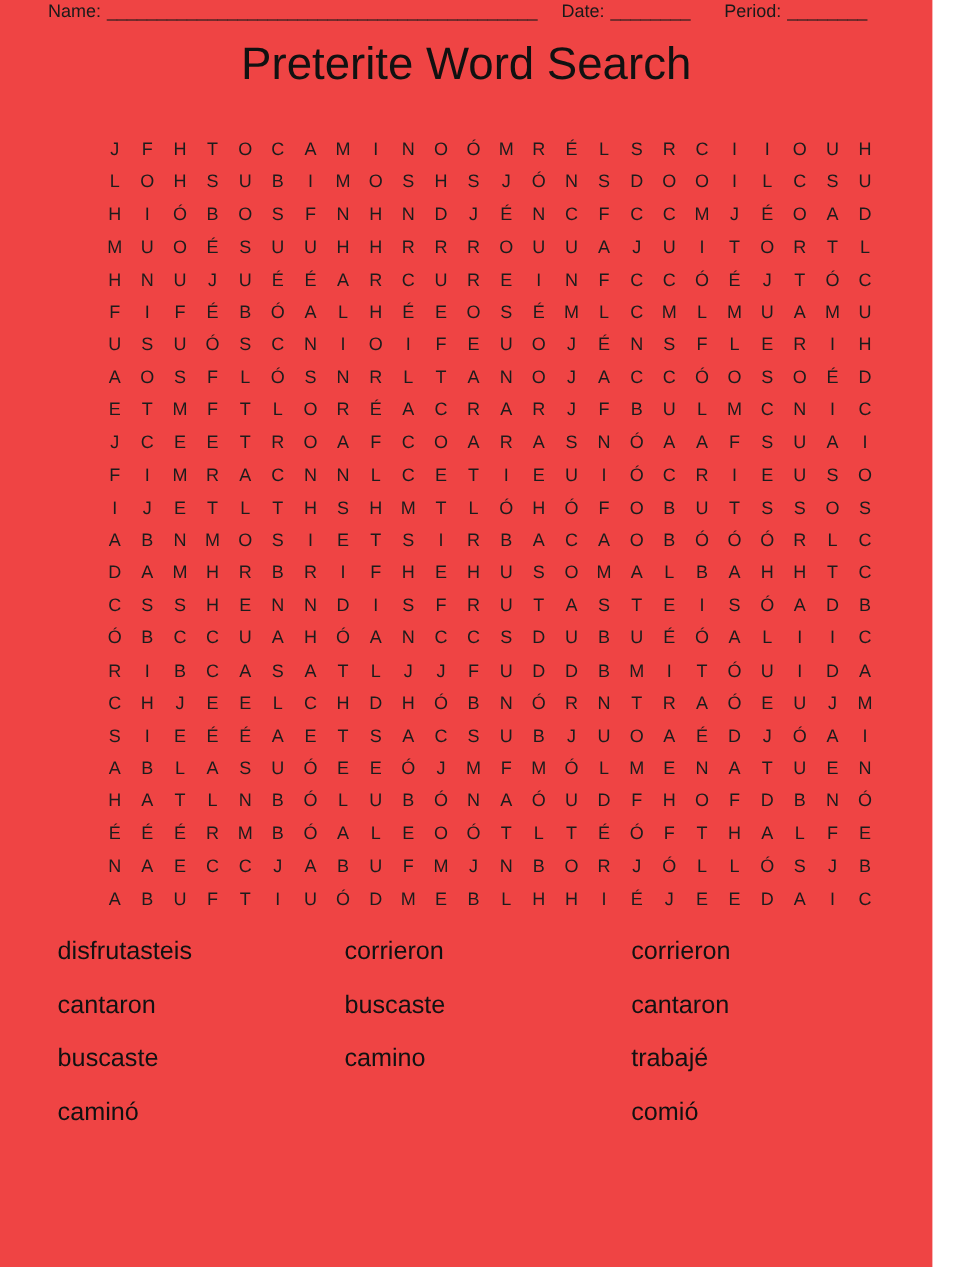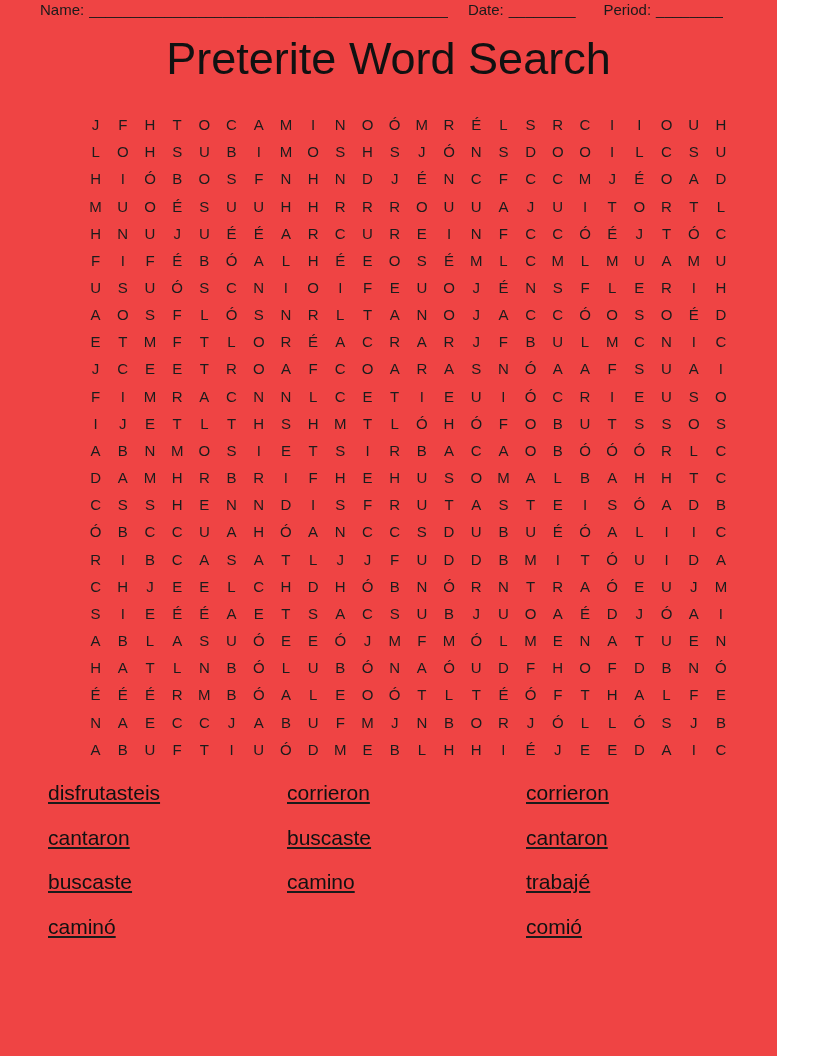--- a/index.html
+++ b/index.html
@@ -32,21 +32,21 @@
   .header .date-label   { margin-left: 20px; }
   .header .period-label { margin-left: 28px; }
 
   
   .title {
     position: absolute;
     top: 33px;
     left: 0;
     width: 100%;
     text-align: center;
-    font-size: 45px;
+    font-size: 38px;
     font-weight: 500;
     letter-spacing: 0px;
     color: #111111;
   }
 
   
   .grid {
     position: absolute;
     left: 82px;
     top: 111px;
@@ -64,21 +64,21 @@
     line-height: 1;
   }
 
   
   .word-list {
     position: absolute;
     left: 48px;
     top: 782px;
     display: flex;
   }
-  .word-col { width: 239px; text-decoration: underline; }
+  .word-col { width: 239px; }
   .word {
     font-size: 21px;
     line-height: 21px;
     margin-bottom: 23.5px;
     color: #111111;
   }
 </style>
 </head>
 <body>
 

